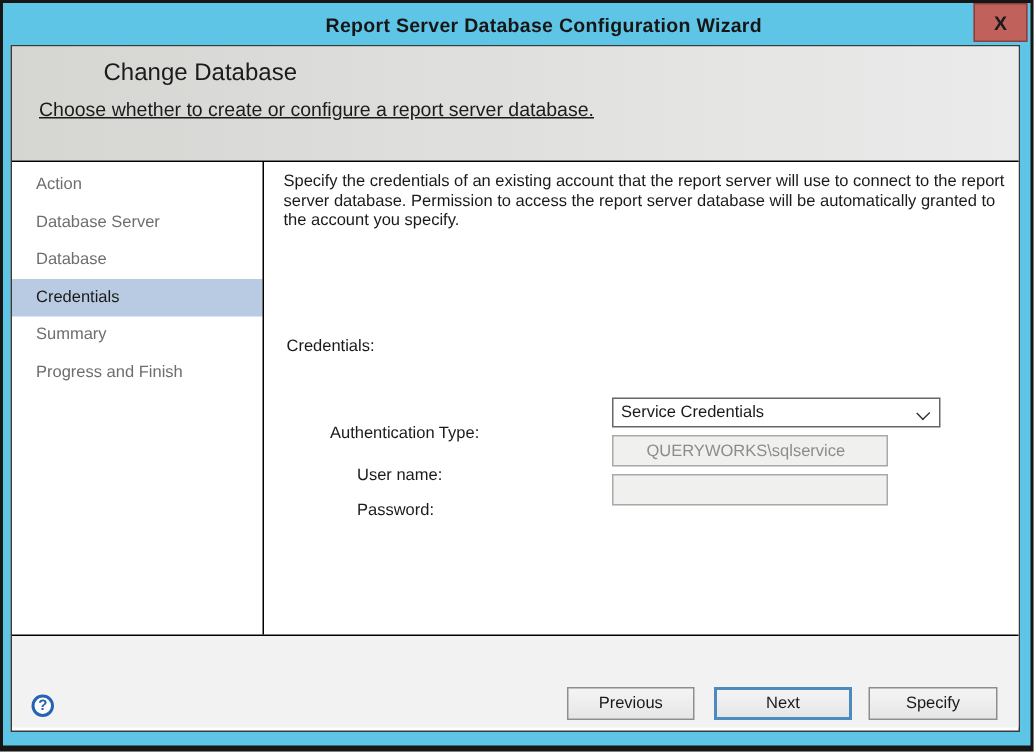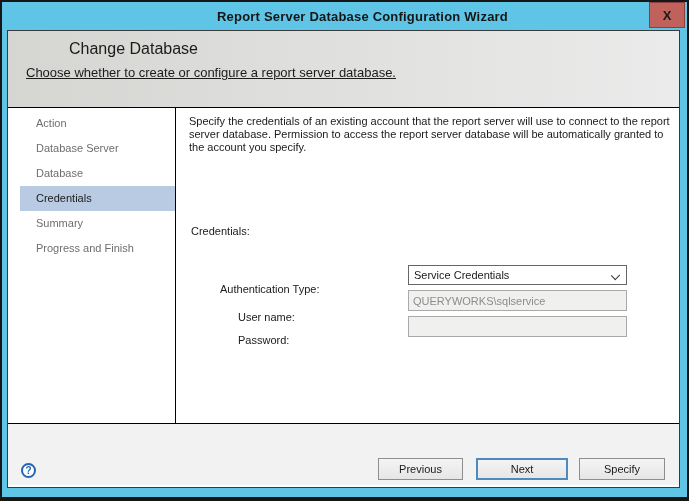--- a/index.html
+++ b/index.html
@@ -80,21 +80,20 @@
     padding-top: 3px;
   }
   .sidebar .nav-item {
     height: 25px;
     line-height: 25px;
     padding-left: 16px;
     font-size: 11px;
     color: #6E6E6E;
     cursor: pointer;
     white-space: nowrap;
-    margin-left: 12px;
   }
   .sidebar .nav-item.selected {
     background: #B9CBE3;
     color: #1a1a1a;
   }
   .v-divider {
     width: 1px;
     background: #000;
   }
   .main {
@@ -142,27 +141,27 @@
     position: absolute;
     right: 7px; top: 6px;
     width: 7px; height: 7px;
     border-left: 1px solid #333;
     border-bottom: 1px solid #333;
     transform: rotate(-45deg) scale(1, 0.9);
     transform-origin: center;
   }
   .text-input {
     position: absolute;
-    width: 219px; height: 21px;
+    width: 184px; height: 21px;
     background: #F0F0EE;
     border: 1px solid #A9A9A9;
     font-family: "Liberation Sans", sans-serif;
     font-size: 11px;
     color: #8C8C8C;
-    padding: 0 4px;
+    padding: 0 22px;
   }
   .inp-user { left: 232px; top: 182px; }
   .inp-pass { left: 232px; top: 208px; }
 
   .footer {
     position: relative;
     height: 61px;
     background: #F2F2F2;
   }
   .help-icon {

